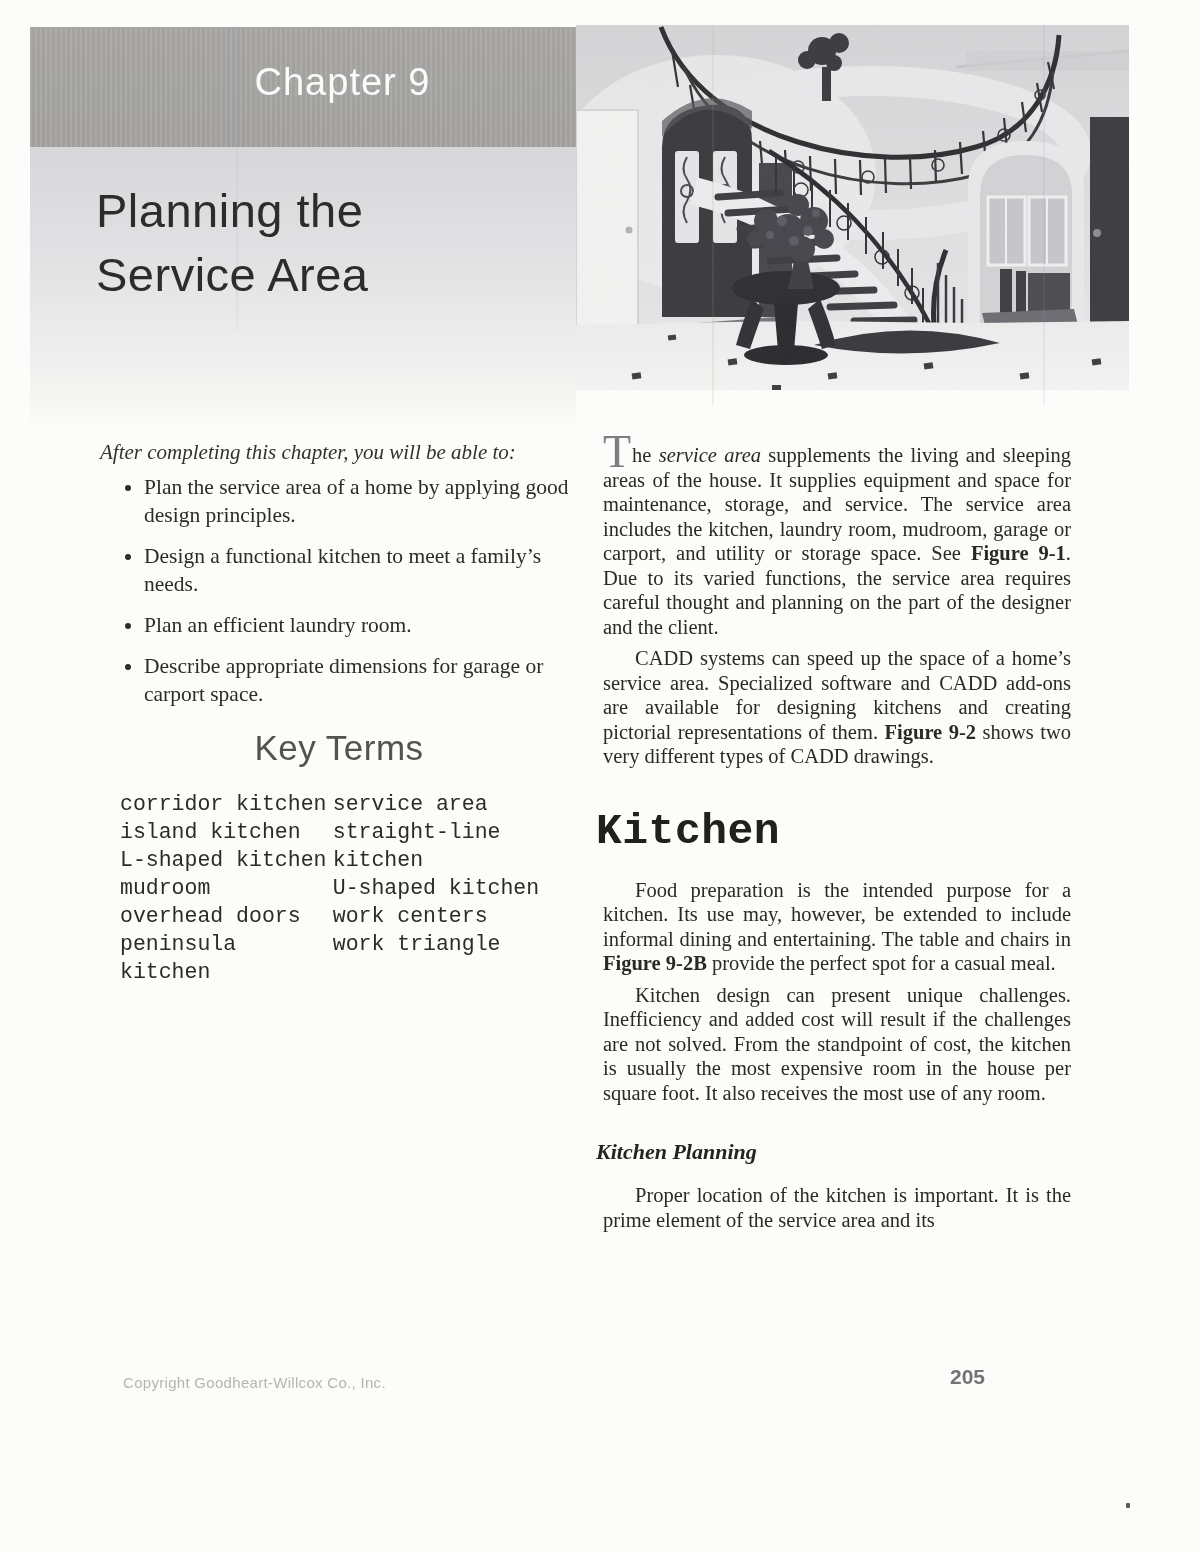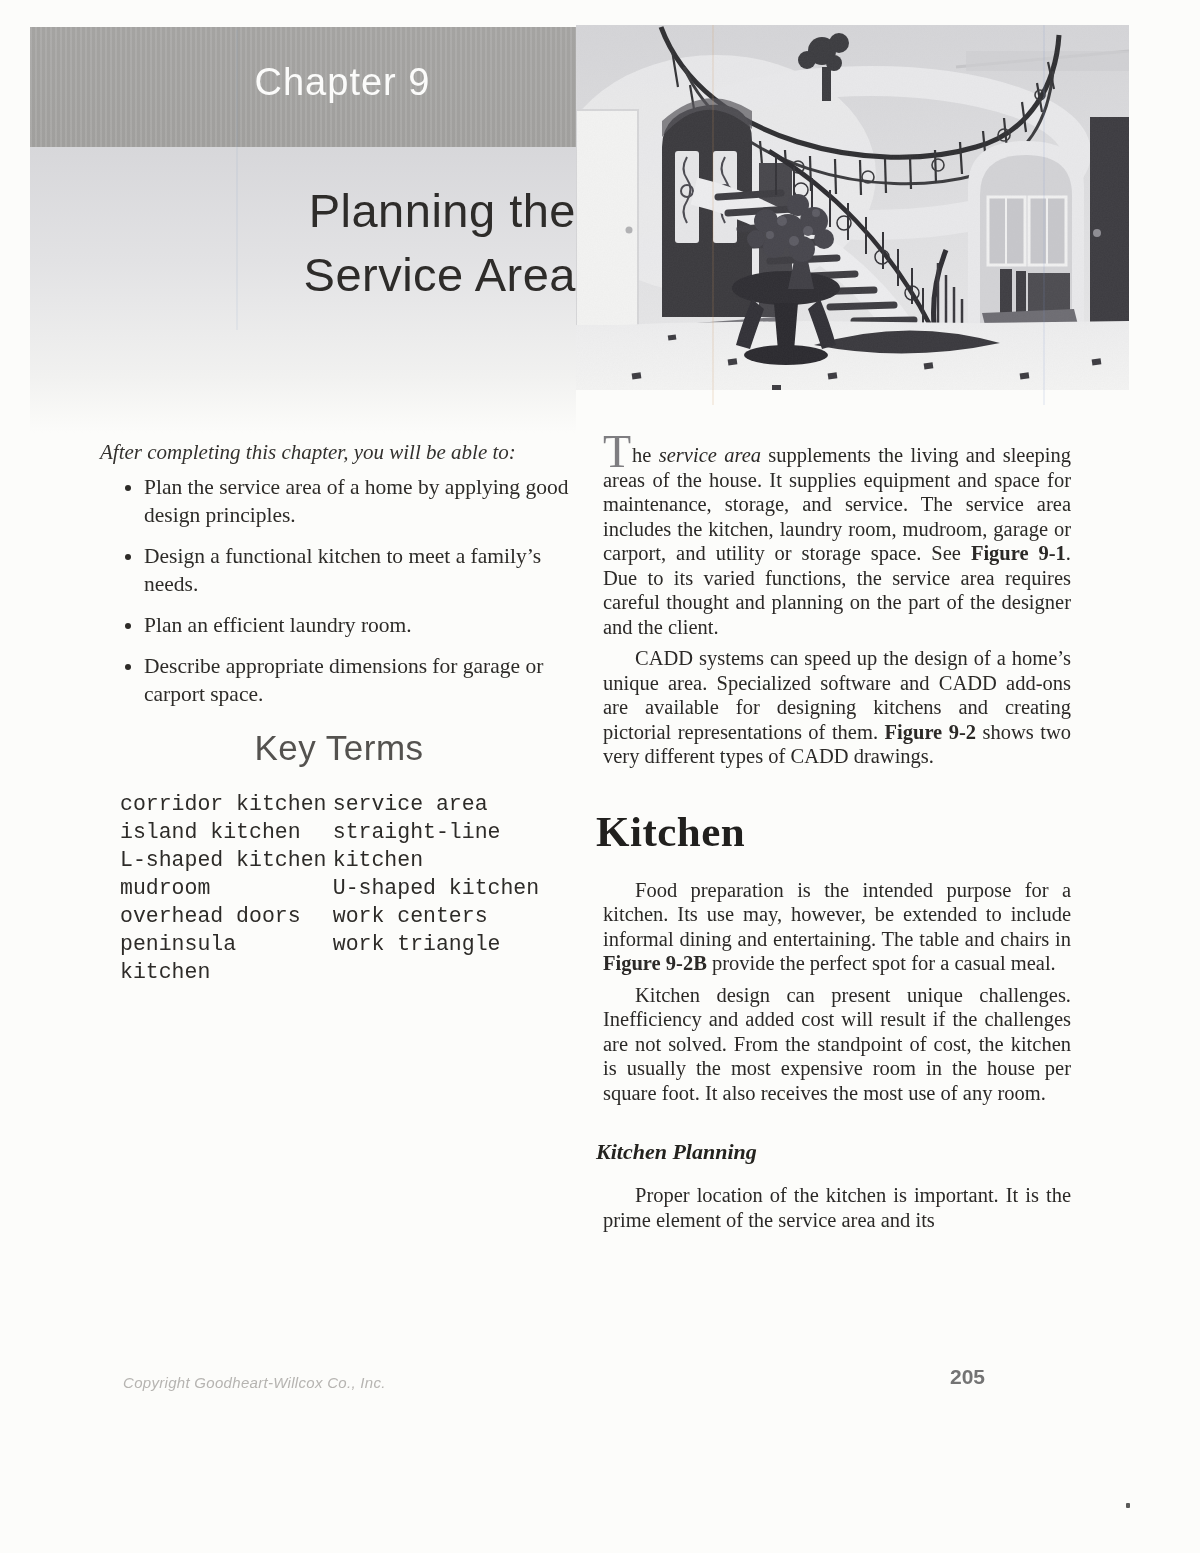--- a/index.html
+++ b/index.html
@@ -25,21 +25,21 @@
     font-family:"Liberation Sans", sans-serif;
     font-size:38px;font-weight:400;letter-spacing:1px;
     color:#fbfbfa;
   }
   .title-panel{
     position:absolute;left:30px;top:147px;width:546px;height:286px;
     background:linear-gradient(180deg,#d7d7da 0%,#e2e2e4 40%,#f1f1f0 80%,#fcfcfa 100%);
   }
   .page-title{
     position:absolute;left:0;right:0;top:32px;
-    text-align:right;padding-left:66px;
+    text-align:left;padding-left:66px;
     font-family:"Liberation Sans", sans-serif;
     font-size:47px;font-weight:400;letter-spacing:0.5px;
     line-height:64px;color:#2e2c2a;
   }
   
   .photo{
     position:absolute;left:576px;top:25px;width:553px;height:365px;
     background:#dcdcde;
   }
   .photo svg{display:block;}
@@ -81,34 +81,34 @@
     margin:7px;color:#2b2927;
   }
   .body-p.indent{text-indent:32px;}
   .dropcap{
     font-size:46px;line-height:0;position:relative;top:5px;
     color:#7e7d80;margin-right:1px;
   }
   .em-term{font-style:italic;}
   .bold-ref{font-weight:bold;}
   .kitchen-heading{
-    font-family:Liberation Serif, serif;
+    font-family:Liberation Mono, monospace;
     font-size:43px;font-weight:bold;color:#21201e;
     margin:38px 0 22px 0;letter-spacing:0.5px;
   }
   .sub-heading{
     font-family:"Liberation Serif", serif;
     font-size:22px;font-weight:bold;font-style:italic;color:#24231f;
     margin:34px 0 18px 0;
   }
   
   .footer-copyright{
     position:absolute;left:123px;top:1374px;
     font-family:"Liberation Sans", sans-serif;
-    font-size:15px;color:#b6b4b1;letter-spacing:0.3px;font-style:italic;
+    font-size:15px;color:#b6b4b1;letter-spacing:0.3px;
   }
   .footer-pagenum{
     position:absolute;left:950px;top:1365px;
     font-family:"Liberation Sans", sans-serif;
     font-size:21px;font-weight:bold;color:#737373;
   }
 </style>
 </head>
 <body>
 
@@ -347,21 +347,21 @@
         <li>work centers</li>
         <li>work triangle</li>
       </ul>
     </div>
   </div>
 
   <div class="right-col">
 
     <p class="body-p"><span class="dropcap">T</span><span>he </span><span class="em-term">service area</span><span> supplements the living and sleeping areas of the house. It supplies equipment and space for maintenance, storage, and service. The service area includes the kitchen, laundry room, mudroom, garage or carport, and utility or storage space. See </span><span class="bold-ref">Figure 9-1</span><span>. Due to its varied functions, the service area requires careful thought and planning on the part of the designer and the client.</span></p>
 
-    <p class="body-p indent"><span>CADD systems can speed up the design of a home’s unique area. Specialized software and CADD add-ons are available for designing kitchens and creating pictorial representations of them. </span><span class="bold-ref">Figure 9-2</span><span> shows two very different types of CADD drawings.</span></p>
+    <p class="body-p indent"><span>CADD systems can speed up the space of a home’s service area. Specialized software and CADD add-ons are available for designing kitchens and creating pictorial representations of them. </span><span class="bold-ref">Figure 9-2</span><span> shows two very different types of CADD drawings.</span></p>
 
     <h1 class="kitchen-heading">Kitchen</h1>
 
     <p class="body-p indent"><span>Food preparation is the intended purpose for a kitchen. Its use may, however, be extended to include informal dining and entertaining. The table and chairs in </span><span class="bold-ref">Figure 9-2B</span><span> provide the perfect spot for a casual meal.</span></p>
 
     <p class="body-p indent">Kitchen design can present unique challenges. Inefficiency and added cost will result if the challenges are not solved. From the standpoint of cost, the kitchen is usually the most expensive room in the house per square foot. It also receives the most use of any room.</p>
 
     <h2 class="sub-heading">Kitchen Planning</h2>
 
     <p class="body-p indent">Proper location of the kitchen is important. It is the prime element of the service area and its</p>

